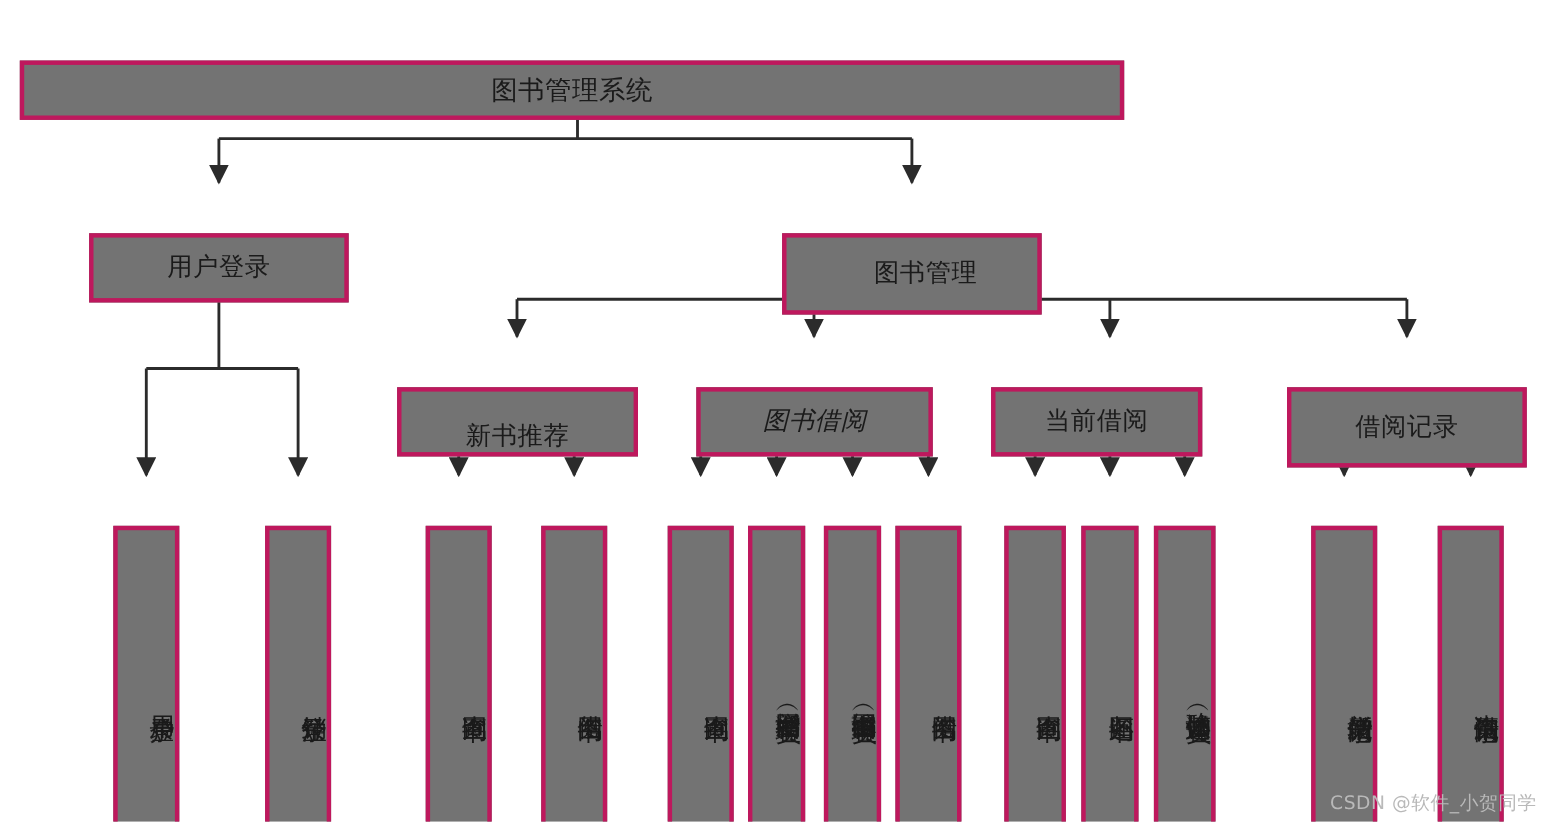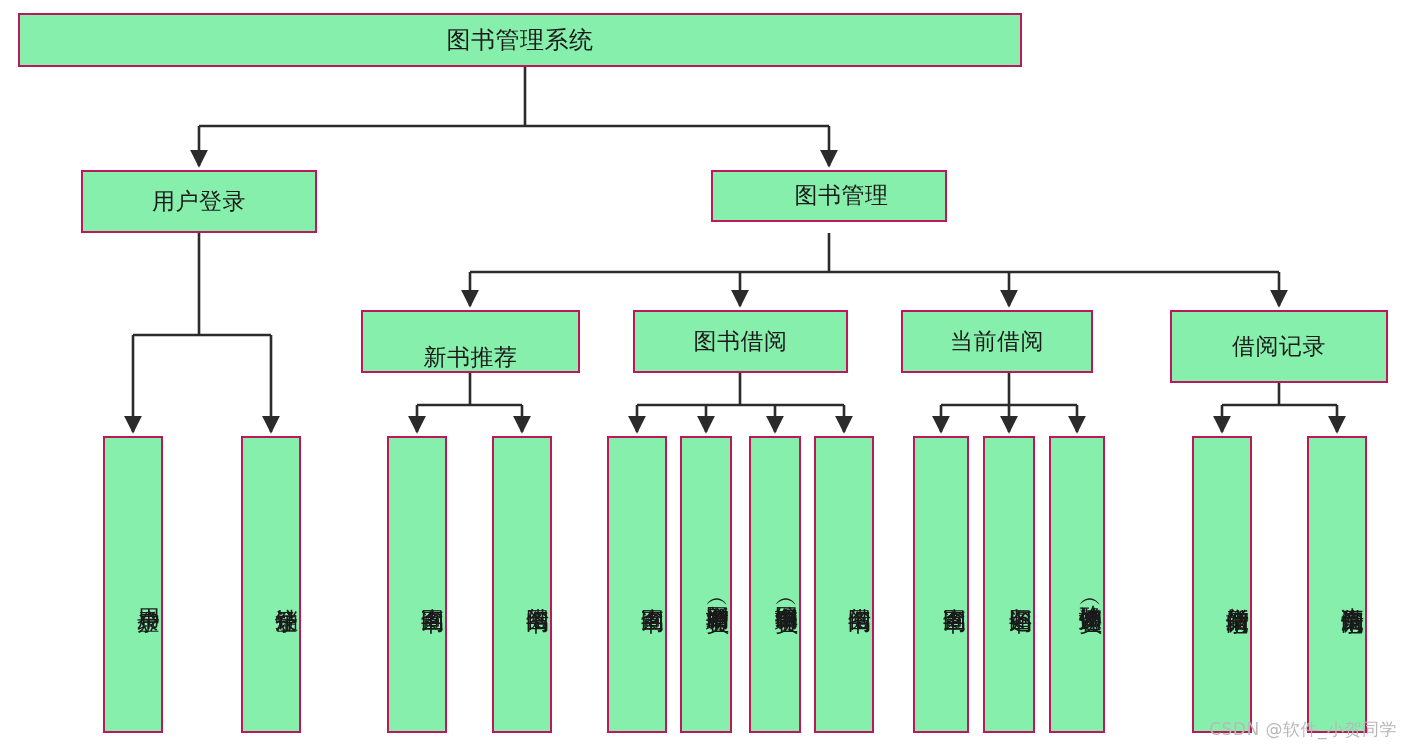--- a/index.html
+++ b/index.html
@@ -22,27 +22,28 @@
     position: absolute;
     left: 0;
     top: 0;
     width: 1405px;
     height: 747px;
     pointer-events: none;
   }
   .node {
     position: absolute;
     box-sizing: border-box;
-    border: 2px solid #be185d;
-    background: #86efac;
+    border: 4px solid #be185d;
+    background: #737373;
     display: flex;
     align-items: center;
     justify-content: center;
     color: #1a1a1a;
     line-height: 1.12;
+    margin-top: 42px;
   }
   .node.horiz {
     font-size: 23px;
     letter-spacing: 0.5px;
   }
   .node.vert {
     writing-mode: vertical-rl;
     text-orientation: upright;
     font-size: 23px;
     letter-spacing: 1px;
@@ -128,28 +129,28 @@
     </g>
   </svg>
 
   <div class="node horiz" id="root-node" style="left:18px; top:13px; width:1004px; height:54px;">
     <span>图书管理系统</span>
   </div>
 
   <div class="node horiz" style="left:81px; top:170px; width:236px; height:63px;">
     <span>用户登录</span>
   </div>
-  <div class="node horiz" style="left:711px; top:170px; width:236px; height:52px;padding-left:25px;">
+  <div class="node horiz" style="left:711px; top:170px; width:236px; height:74px;padding-left:25px;">
     <span>图书管理</span>
   </div>
 
   <div class="node horiz" style="left:361px; top:310px; width:219px; height:63px;align-items:flex-end;">
     <span>新书推荐</span>
   </div>
-  <div class="node horiz" style="left:633px; top:310px; width:215px; height:63px;">
+  <div class="node horiz" style="left:633px; top:310px; width:215px; height:63px;font-style:italic;">
     <span>图书借阅</span>
   </div>
   <div class="node horiz" style="left:901px; top:310px; width:192px; height:63px;">
     <span>当前借阅</span>
   </div>
   <div class="node horiz" style="left:1170px; top:310px; width:218px; height:73px;">
     <span>借阅记录</span>
   </div>
 
   <div class="node vert" style="left:103px; top:436px; width:60px; height:297px;">

